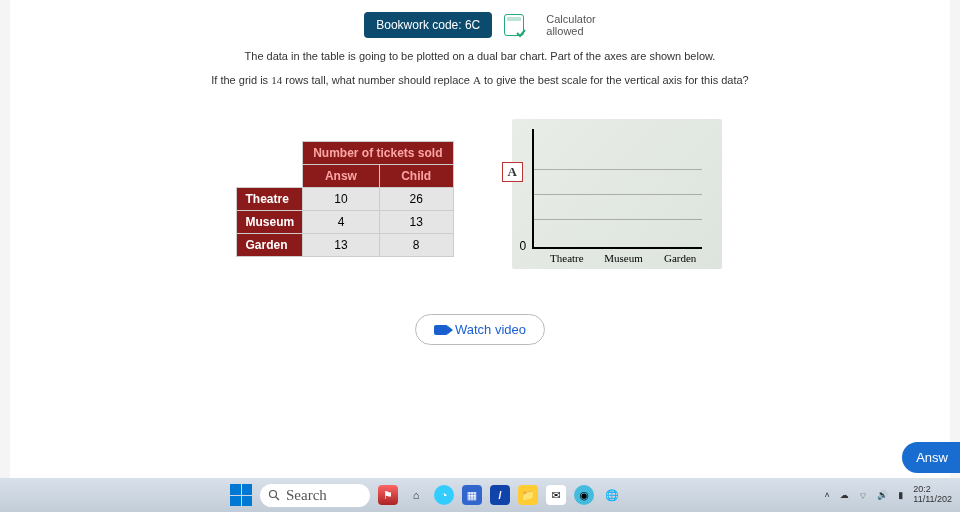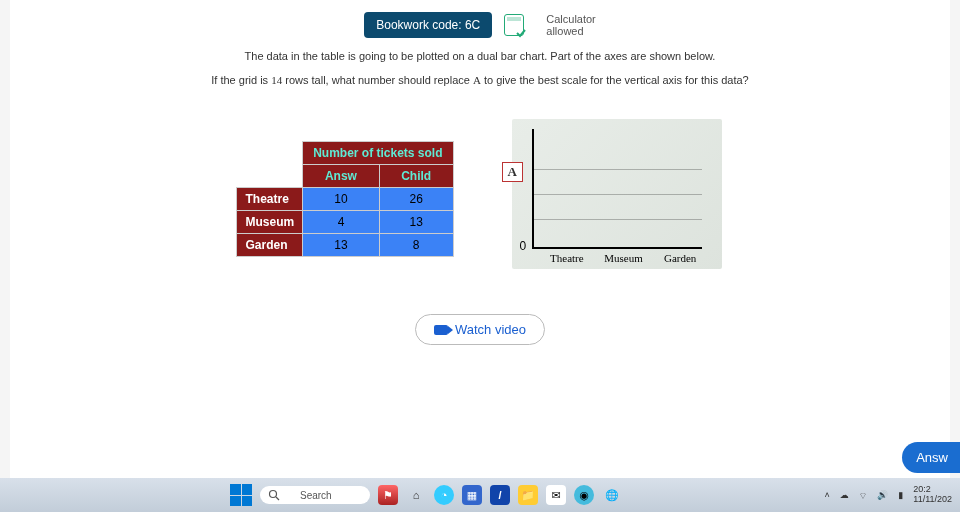--- a/index.html
+++ b/index.html
@@ -8,43 +8,43 @@
   .top-row { display: flex; justify-content: center; align-items: center; gap: 12px; margin-top: 2px; margin-bottom: 10px; }
   .badge { background: #0c4a6e; color: #fff; padding: 6px 12px; border-radius: 4px; font-size: 12px; font-weight: 500; }
   .calc-box { display: flex; align-items: center; gap: 22px; font-size: 11px; color: #555; }
   .calc-icon { width: 20px; height: 22px; border: 1.5px solid #2a7; border-radius: 3px; position: relative; }
   .calc-icon::before { content:''; position:absolute; top:2px; left:2px; right:2px; height:4px; background:#2a7; opacity:.3;}
   .calc-icon svg { position: absolute; bottom: -4px; right: -4px; }
   .q-text { text-align: center; font-size: 11px; color: #333; line-height: 1.6; margin: 6px 30px; }
   .content-row { display: flex; justify-content: center; align-items: center; gap: 30px; margin-top: 30px; }
   table.data-table { border-collapse: collapse; font-size: 12px; }
   table.data-table th, table.data-table td { border: 1px solid #ccc; padding: 4px 10px; text-align: center; }
-  table.data-table .hdr-main { background: #8b1a1a; color: #5eead4; font-weight: bold; }
+  table.data-table .hdr-main { background: #8b1a1a; color: #fca5a5; font-weight: bold; }
   table.data-table .row-label { background: #8b1a1a; color: #fff; font-weight: bold; text-align: left; padding: 4px 8px; }
-  table.data-table td.val { background: #3b82f6; }
+  table.data-table td.val { background: #e5e5e5; }
   .chart-box { position: relative; width: 240px; height: 160px; }
   .paper { position: absolute; left: 28px; top: 0; width: 210px; height: 150px; background: linear-gradient(135deg,#e8ede8,#dde3dd); border-radius: 2px; }
   .y-axis { position: absolute; left: 48px; top: 10px; width: 2px; height: 120px; background: #000; }
   .x-axis { position: absolute; left: 48px; top: 128px; width: 170px; height: 2px; background: #000; }
   .grid-line { position: absolute; left: 48px; width: 170px; height: 1px; background: rgba(0,0,0,.25); }
   .a-label { position: absolute; left: 18px; top: 43px; border: 1.5px solid #b33; padding: 1px 5px; font-family: serif; font-weight: bold; color: #333; background:#fff; font-size:13px;}
   .zero-label { position: absolute; left: 36px; top: 120px; font-size: 12px; }
   .x-cats { position: absolute; left: 55px; top: 133px; width: 170px; display: flex; font-size: 11px; font-family: cursive, serif; }
   .x-cats span { flex: 1; text-align: center; }
   .watch-row { display: flex; justify-content: center; margin-top: 35px; }
   .watch-btn { border: 1.5px solid #bbb; border-radius: 20px; padding: 7px 18px; background: #fff; font-size: 13px; color: #1a5fd0; display: flex; align-items: center; gap: 7px; cursor: pointer; }
   .cam-icon { width: 14px; height: 10px; background: #1a5fd0; border-radius: 2px; position: relative; }
   .cam-icon::after { content:''; position:absolute; right:-5px; top:1px; border-left:5px solid #1a5fd0; border-top:4px solid transparent; border-bottom:4px solid transparent;}
   .answ-btn { position: absolute; right: -12px; bottom: 12px; background: #1a6dd0; color: #fff; padding: 8px 14px; border-radius: 16px 0 0 16px; font-size: 13px; font-weight: 500; }
   
   .taskbar { position: absolute; left: 0; right: 0; bottom: 0; height: 34px; background: linear-gradient(180deg,#d8e0ea,#c2cdd9); display: flex; align-items: center; }
   .tb-center { display: flex; align-items: center; gap: 8px; margin-left: 230px; }
   .start-btn { width: 22px; height: 22px; display: grid; grid-template-columns: 1fr 1fr; grid-template-rows: 1fr 1fr; gap: 1px; }
   .start-btn div { background: #0078d4; }
-  .search-pill { background: #fff; border-radius: 14px; padding: 3px 14px 3px 8px; display: flex; align-items: center; gap: 20px; font-size: 10px; color: #555; width: 110px; }
+  .search-pill { background: #fff; border-radius: 14px; padding: 3px 14px 3px 8px; display: flex; align-items: center; gap: 6px; font-size: 15px; color: #555; width: 110px; font-family: Liberation Serif, serif; }
   .tb-icon { width: 20px; height: 20px; border-radius: 4px; display:flex; align-items:center; justify-content:center; font-size:11px;}
   .tb-right { margin-left: auto; margin-right: 8px; display: flex; align-items: center; gap: 10px; font-size: 9px; color: #333; }
   .tb-time { line-height: 1.1; }
   .serif { font-family: Georgia, serif; }
 </style>
 </head>
 <body>
 
 <div class="main">
 

